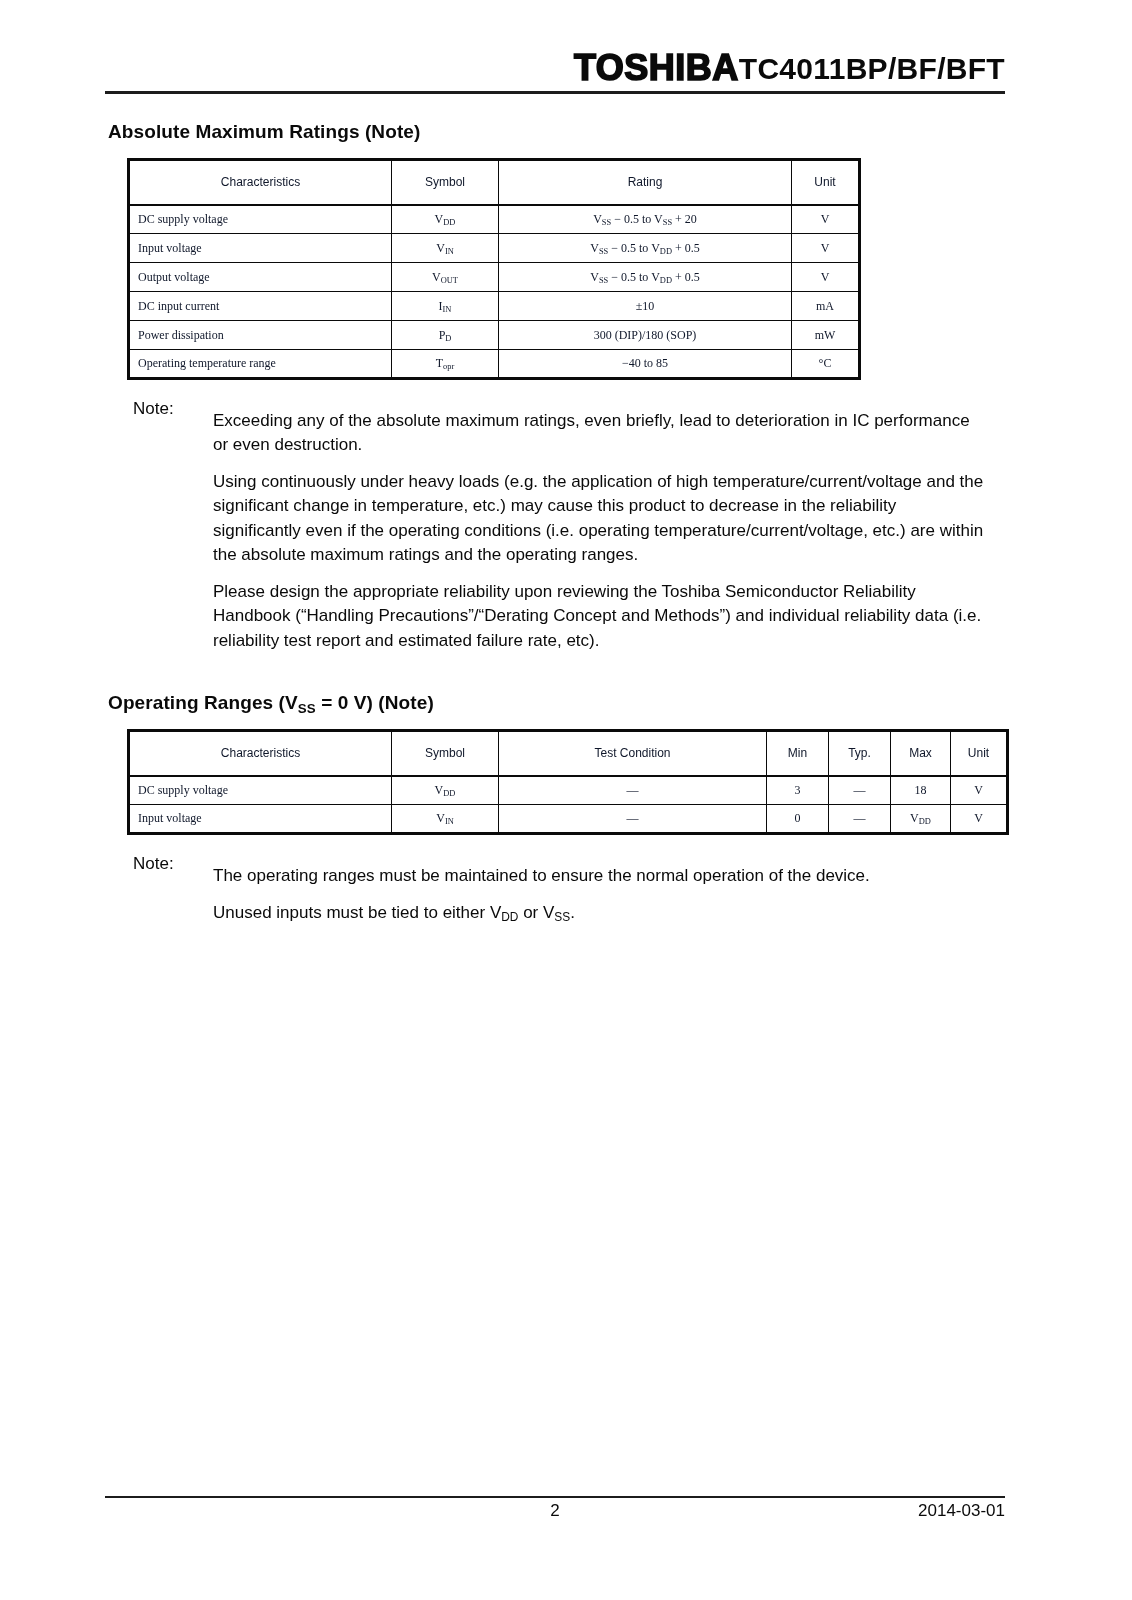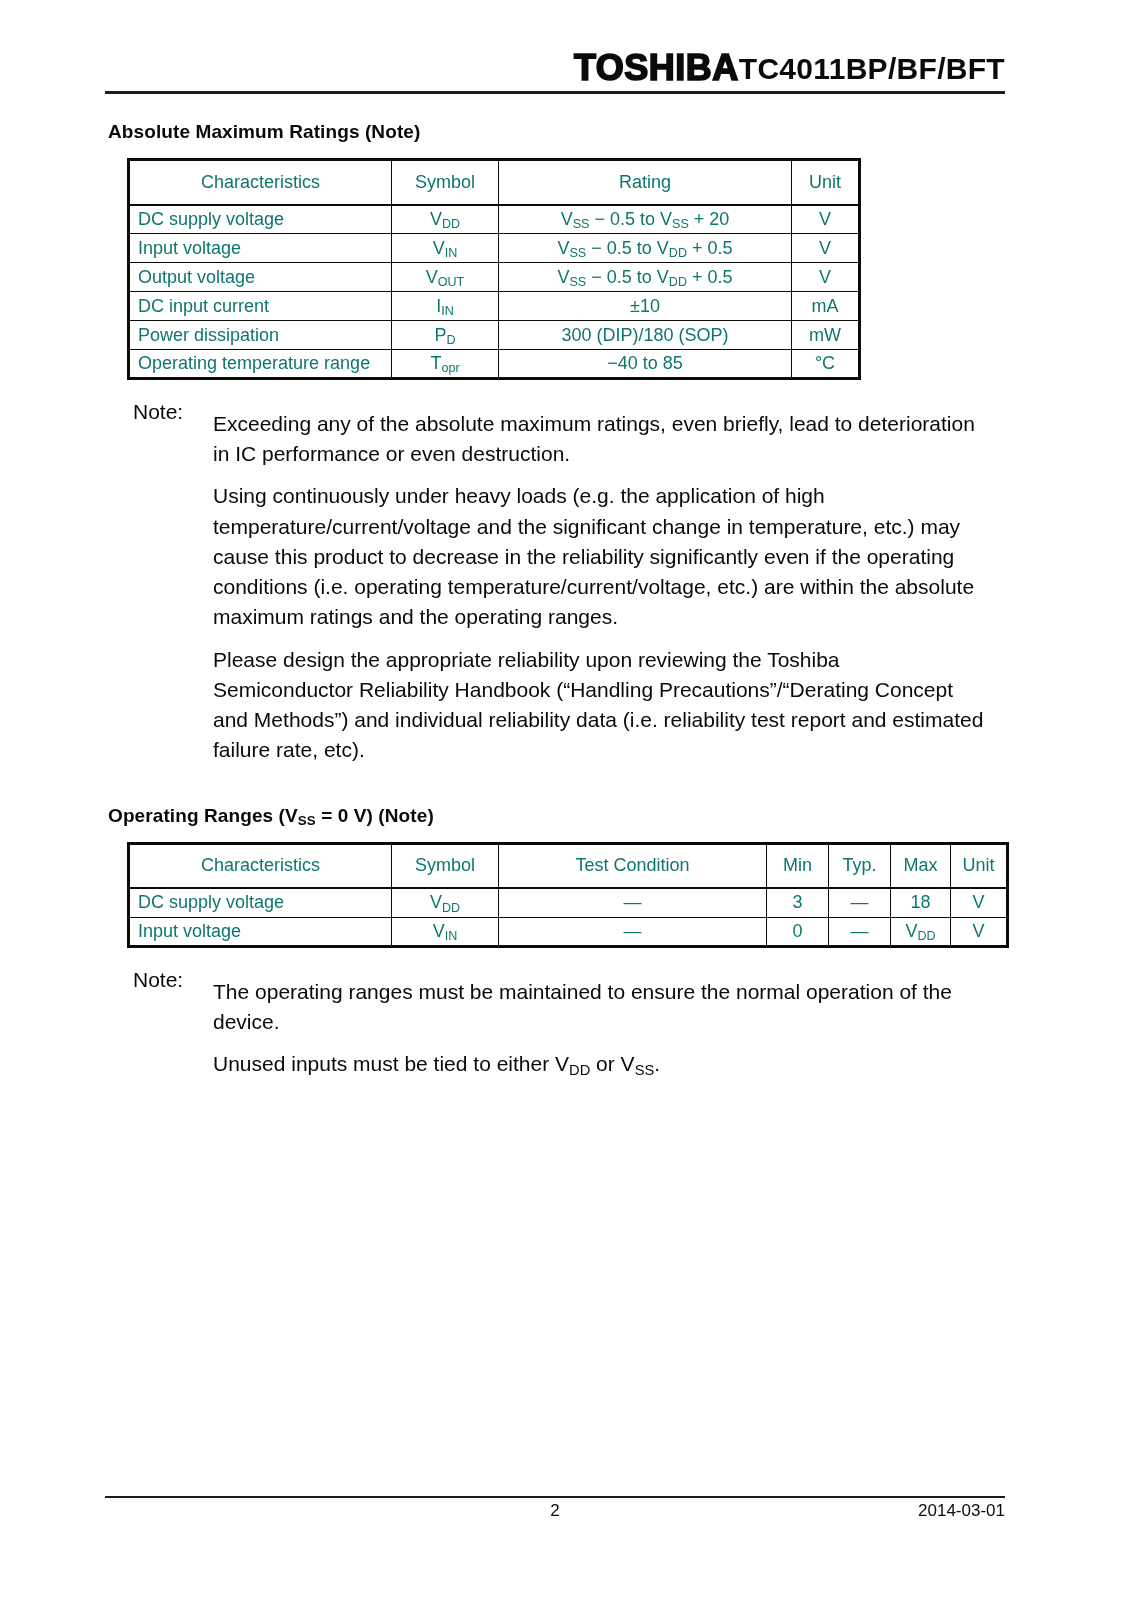--- a/index.html
+++ b/index.html
@@ -20,31 +20,31 @@
     -webkit-text-stroke: 1.7px #0a0a0a; color:#0a0a0a;
     line-height: 1; padding-bottom: 2px;
   }
   .part { font-size: 30px; font-weight: bold; letter-spacing: 0.3px; padding-bottom: 2px; color:#0a0a0a; }
   .rule { width: 900px; border: none; border-top: 3px solid #1c1c1c; margin: 3px 0 0 0; }
 
   
   h2.section { font-size: 19px; font-weight: bold; color:#0a0a0a; margin: 27px 0 15px 3px; letter-spacing: 0.1px; }
 
   
-  table { border-collapse: collapse; margin-left: 22px; font-size: 18px; table-layout: fixed; color:#0f766e; }
+  table { border-collapse: collapse; margin-left: 22px; font-size: 12px; table-layout: fixed; color:#0f172a; }
   table { border: 3px solid #0a0a0a; }
   th, td { border: 1px solid #0a0a0a; padding: 0 8px; }
   thead th { font-weight: normal; height: 45px; text-align: center; border-bottom: 2px solid #0a0a0a; }
-  tbody td { height: 29px; text-align: center; }
+  tbody td { height: 29px; text-align: center; font-family: Liberation Serif, serif; }
   td.l { text-align: left; }
 
   sub { font-size: 70%; line-height: 0; position: relative; top: 0.26em; vertical-align: baseline; }
 
   
-  .note { display: flex; margin: 17px 0 0 28px; font-size: 21px; line-height: 1.44; color:#0a0a0a; }
+  .note { display: flex; margin: 17px 0 0 28px; font-size: 17px; line-height: 1.44; color:#0a0a0a; }
   .note-label { width: 68px; flex: none; }
   .note-body { width: 796px; }
   .note-body p { margin: 12px; }
 
   .sec2-gap { margin-top: 31px; }
 
   
   .footer { position: absolute; left: 105px; top: 1496px; width: 900px; border-top: 2px solid #1c1c1c; font-size: 17px; color:#0a0a0a; }
   .footer .pagenum { text-align: center; margin-top: 3px; }
   .footer .date { position: absolute; right: 0; top: 3px; }

